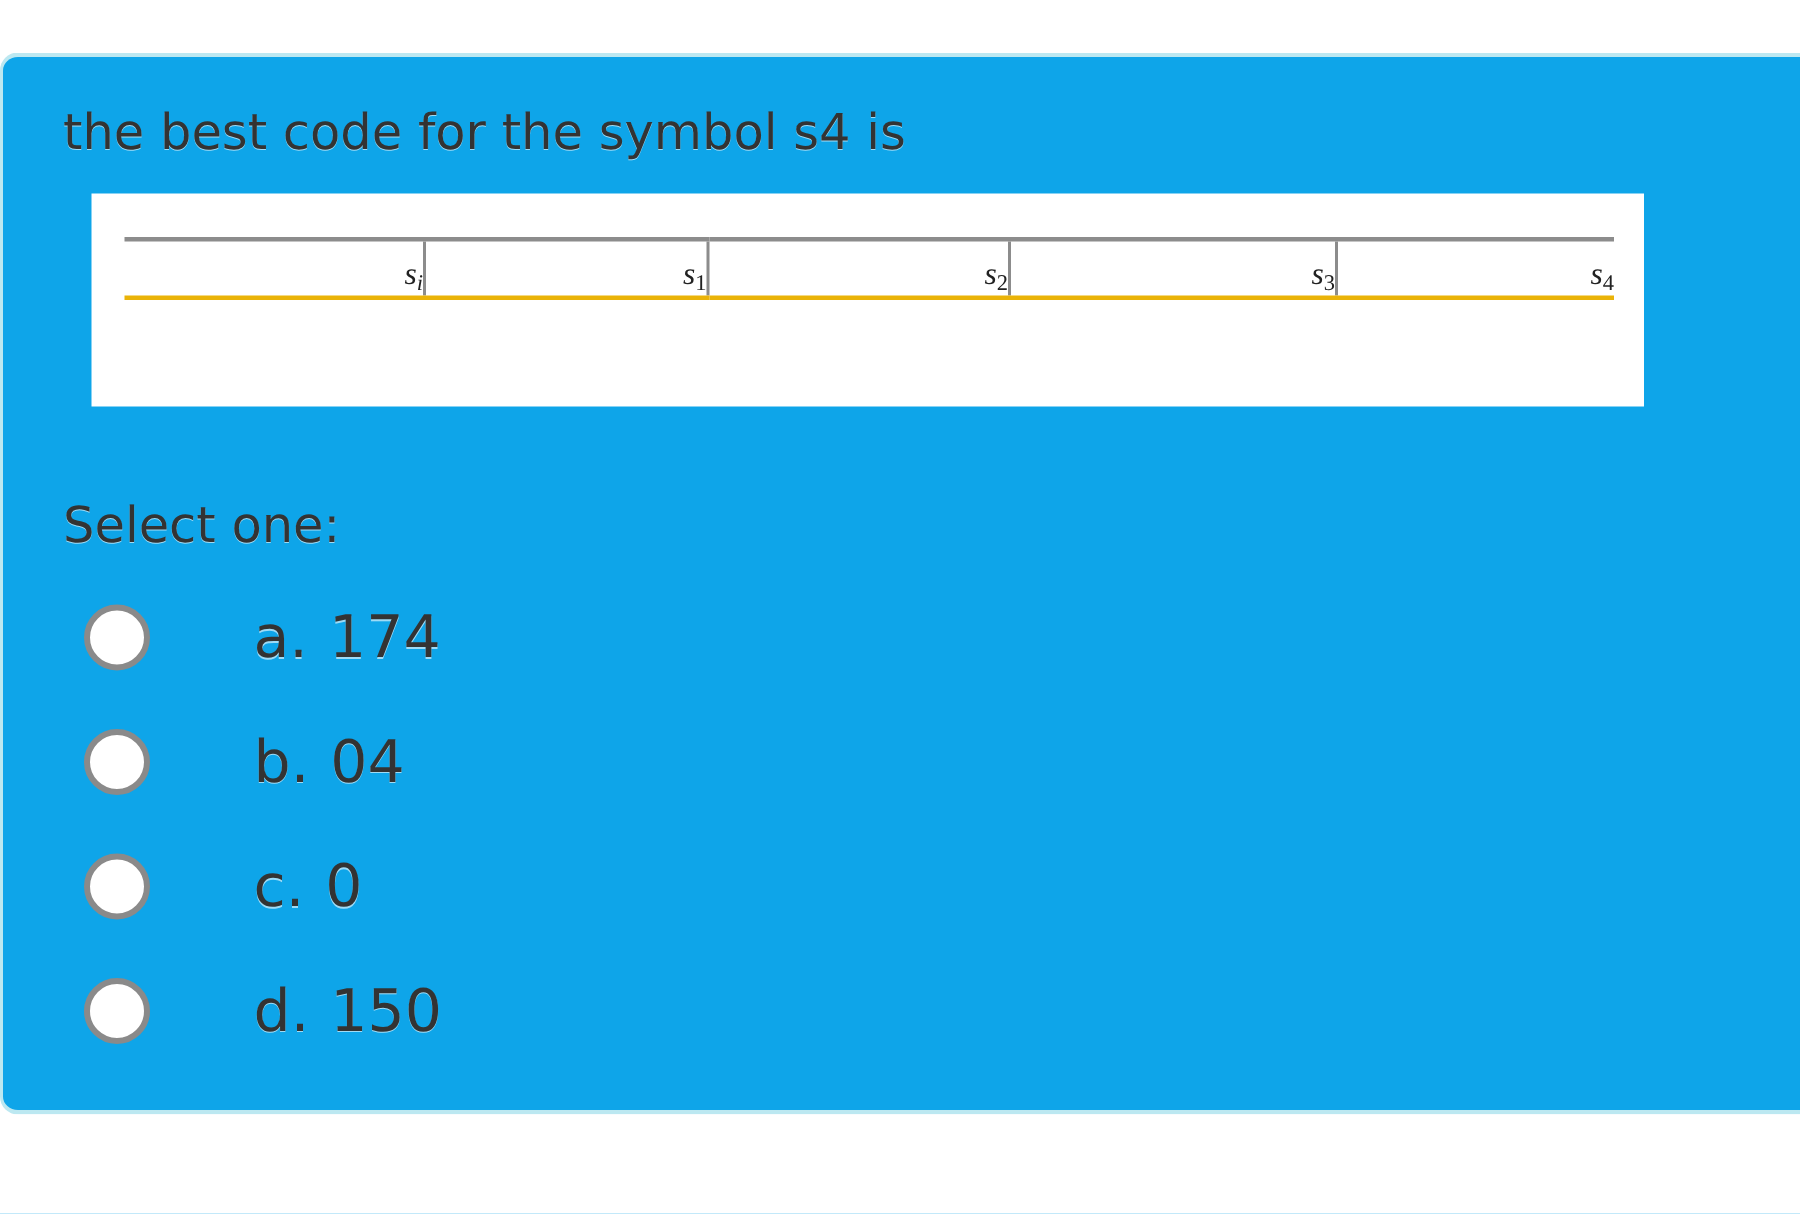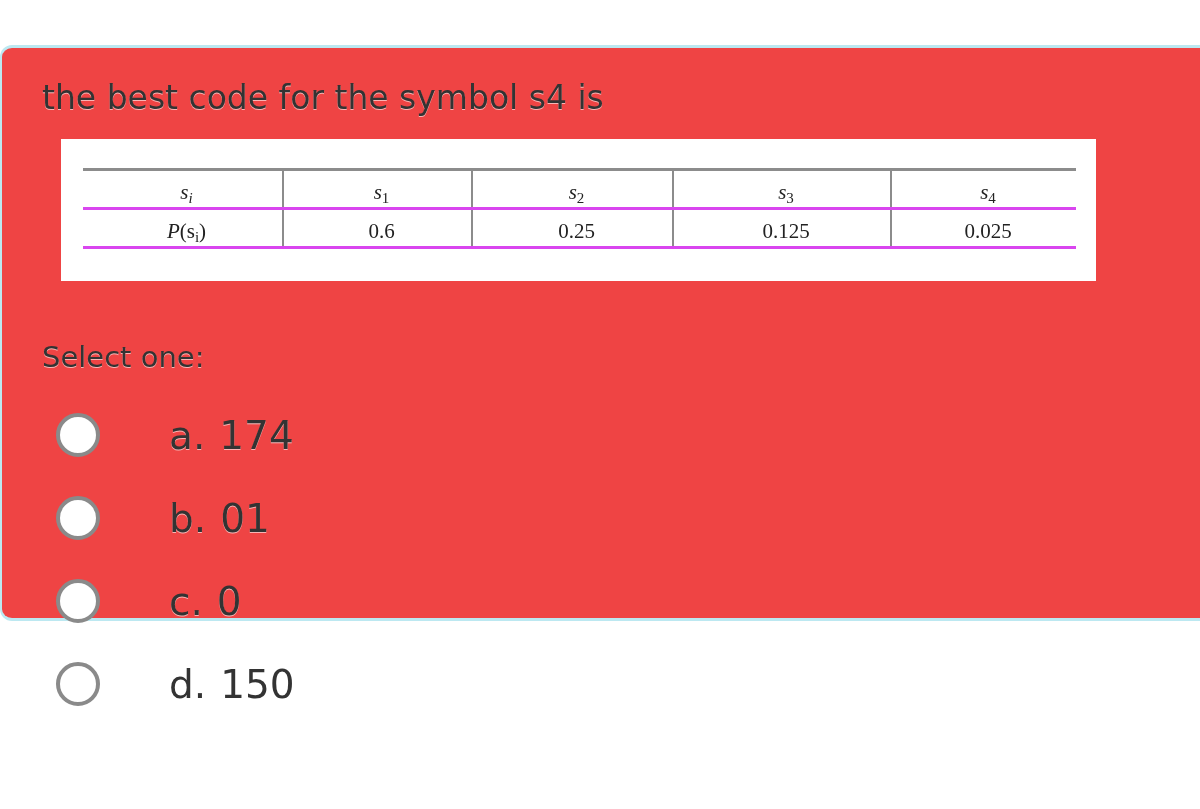--- a/index.html
+++ b/index.html
@@ -6,25 +6,25 @@
       margin: 0;
       padding: 0;
       background: #ffffff;
       width: 1200px;
       height: 809px;
       overflow: hidden;
     }
     .question-panel {
       position: absolute;
       left: 0;
-      top: 45px;
+      top: 35px;
       width: 1200px;
-      height: 576px;
+      height: 708px;
       box-sizing: border-box;
-      background: #ef4444;
+      background: #0ea5e9;
       border-top: 3px solid #bce8f1;
       border-bottom: 3px solid #bce8f1;
       border-left: 2px solid #bce8f1;
       border-radius: 12px 0 0 12px;
     }
     .question-text {
       position: absolute;
       left: 40px;
       top: 30px;
       margin: 0;
@@ -52,23 +52,23 @@
       font-family: "Liberation Serif", "DejaVu Serif", serif;
       font-size: 21px;
       color: #222222;
     }
     .prob-table td {
       height: 34px;
       padding: 0 0 0 8px;
       vertical-align: bottom;
       padding-bottom: 2px;
       border-top: 3px solid #8c8c8c;
-      border-bottom: 3px solid #d946ef;
+      border-bottom: 3px solid #eab308;
       border-left: 2px solid #8c8c8c;
-      text-align: center;
+      text-align: right;
     }
     .prob-table td:first-child {
       border-left: none;
     }
     .prob-table td.c0 { width: 191px; }
     .prob-table td.c1 { width: 179px; }
     .prob-table td.c2 { width: 191px; font-family: Liberation Serif, serif; }
     .prob-table td.c3 { width: 208px; margin-left: 31px; }
     .prob-table td.c4 { width: auto; }
     .sym {
@@ -81,21 +81,21 @@
       top: 4px;
     }
     .sub.italic {
       font-style: italic;
     }
     .select-label {
       position: absolute;
       left: 40px;
       top: 292px;
       font-family: "DejaVu Sans", sans-serif;
-      font-size: 29px;
+      font-size: 33px;
       color: #333333;
       text-shadow: 0 1px 0 rgba(255,255,255,0.6);
       white-space: nowrap;
       text-align: right;
     }
     .options {
       position: absolute;
       left: 0;
       top: 0;
       width: 100%;
@@ -151,48 +151,39 @@
         <td class="c2">
           <span class="sym">s</span><span class="sub">2</span>
         </td>
         <td class="c3">
           <span class="sym">s</span><span class="sub">3</span>
         </td>
         <td class="c4">
           <span class="sym">s</span><span class="sub">4</span>
         </td>
       </tr>
-      <tr>
-        <td class="c0">
-          <span class="sym">P</span><span>(</span><span>s</span><span class="sub">i</span><span>)</span>
-        </td>
-        <td class="c1">0.6</td>
-        <td class="c2">0.25</td>
-        <td class="c3">0.125</td>
-        <td class="c4">0.025</td>
-      </tr>
     </tbody>
       </table>
   </div>
 
   <div class="select-label">Select one:</div>
 
   <div class="options">
     <label class="option" style="top:362px;">
       <span class="radio"></span>
       <span class="option-label">
         <span class="option-letter">a.</span>
         <span>174</span>
       </span>
     </label>
     <label class="option" style="top:445px;">
       <span class="radio"></span>
       <span class="option-label">
         <span class="option-letter">b.</span>
-        <span>01</span>
+        <span>04</span>
       </span>
     </label>
     <label class="option" style="top:528px;">
       <span class="radio"></span>
       <span class="option-label">
         <span class="option-letter">c.</span>
         <span>0</span>
       </span>
     </label>
     <label class="option" style="top:611px;">

